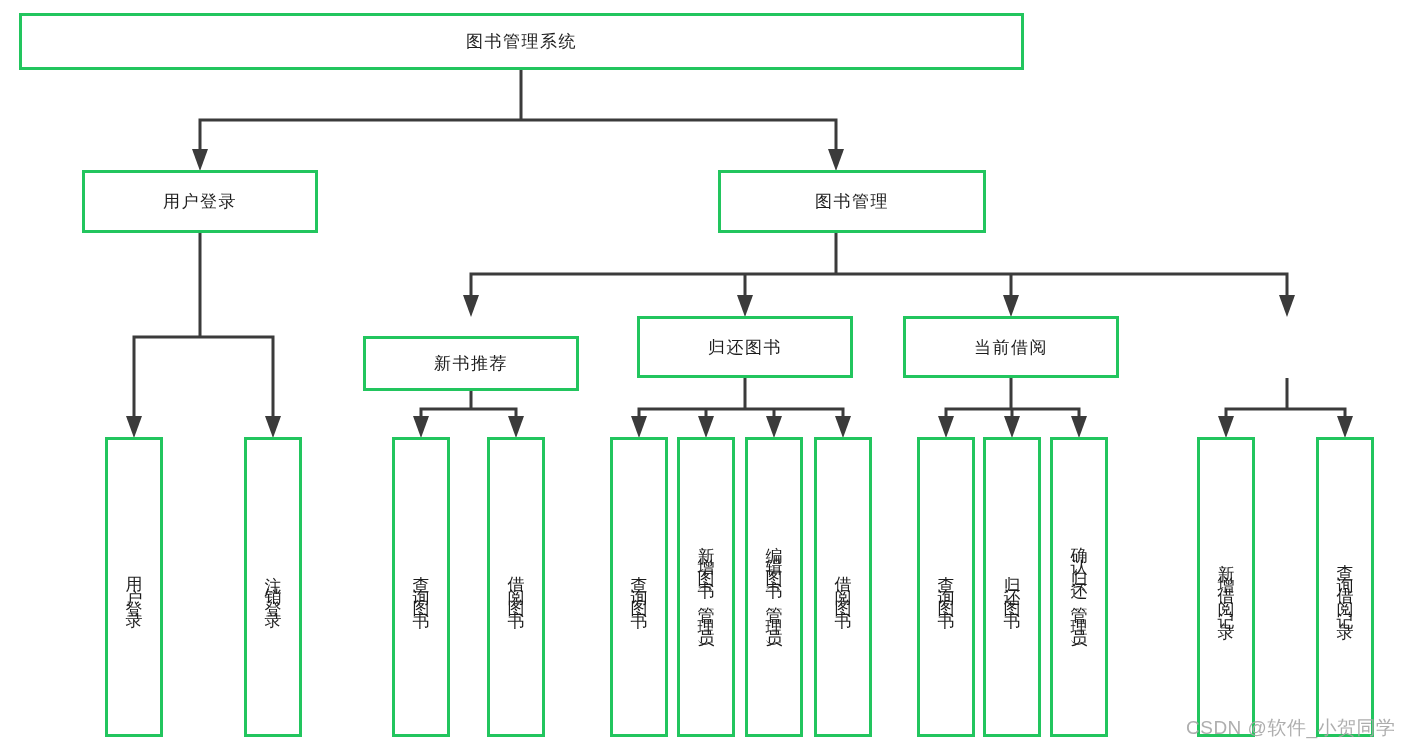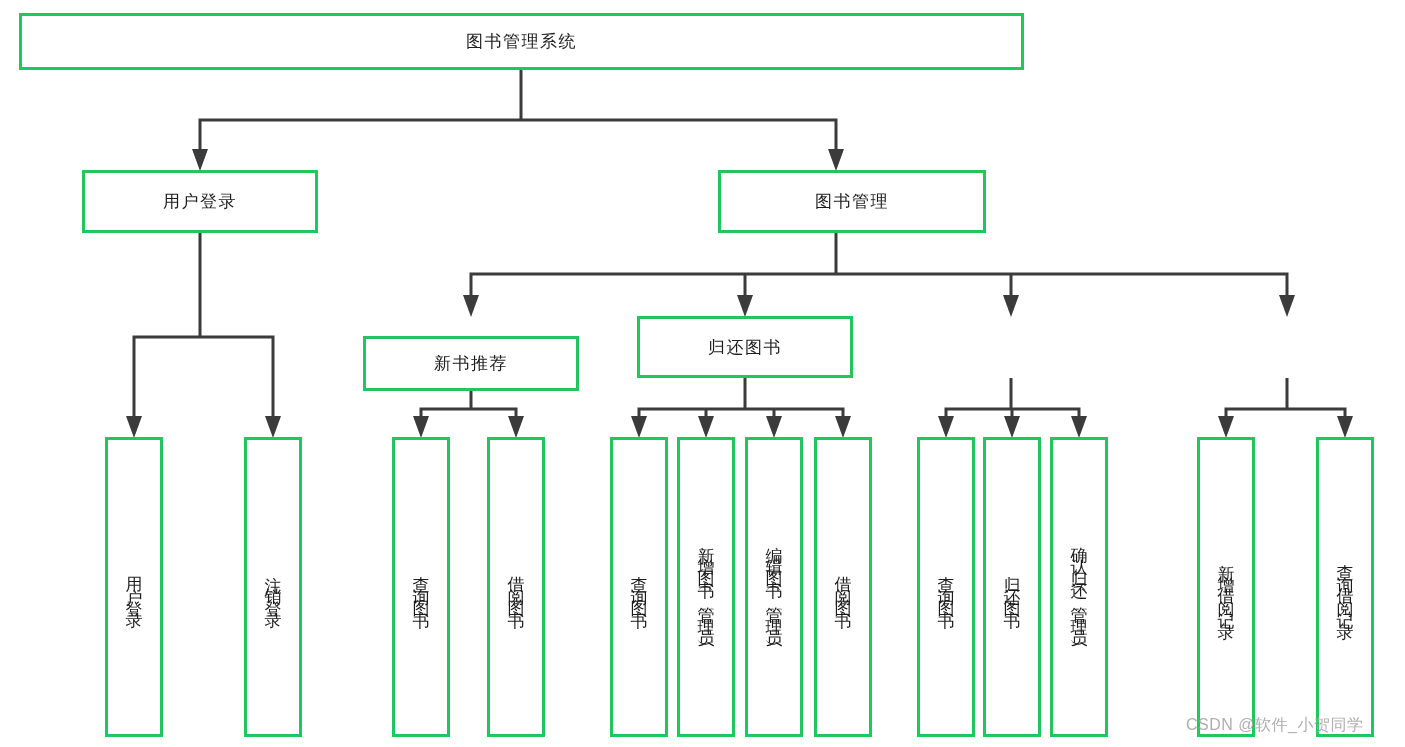--- a/index.html
+++ b/index.html
@@ -41,21 +41,21 @@
     writing-mode: vertical-rl;
     text-orientation: mixed;
     letter-spacing: 12px;
     line-height: 1;
     padding: 8px 0;
   }
   #watermark {
     position: absolute;
     left: 1186px;
     top: 715px;
-    font-size: 16px;
+    font-size: 19px;
     letter-spacing: 0.5px;
     color: rgba(165,165,165,0.9);
     white-space: nowrap;
     z-index: 5;
   }
 </style>
 </head>
 <body>
 
 <div id="canvas">
@@ -93,20 +93,21 @@
     </g>
   </svg>
 
   <div class="node h-node" style="left:19px; top:13px; width:1005px; height:57px;">图书管理系统</div>
 
   <div class="node h-node" style="left:82px; top:170px; width:236px; height:63px;">用户登录</div>
   <div class="node h-node" style="left:718px; top:170px; width:268px; height:63px;">图书管理</div>
 
   <div class="node h-node" style="left:363px; top:336px; width:216px; height:55px;text-align:right;">新书推荐</div>
   <div class="node h-node" style="left:637px; top:316px; width:216px; height:62px;">归还图书</div>
+  <div class="node h-node" style="left:903px; top:316px; width:216px; height:62px;">当前借阅</div>
 
   <div class="node v-node" style="left:105px; top:437px; width:58px; height:300px;">用户登录</div>
   <div class="node v-node" style="left:244px; top:437px; width:58px; height:300px;">注销登录</div>
 
   <div class="node v-node" style="left:392px; top:437px; width:58px; height:300px;">查询图书</div>
   <div class="node v-node" style="left:487px; top:437px; width:58px; height:300px;">借阅图书</div>
 
   <div class="node v-node" style="left:610px; top:437px; width:58px; height:300px;">查询图书</div>
   <div class="node v-node" style="left:677px; top:437px; width:58px; height:300px;">新增图书（管理员）</div>
   <div class="node v-node" style="left:745px; top:437px; width:58px; height:300px;">编辑图书（管理员）</div>

